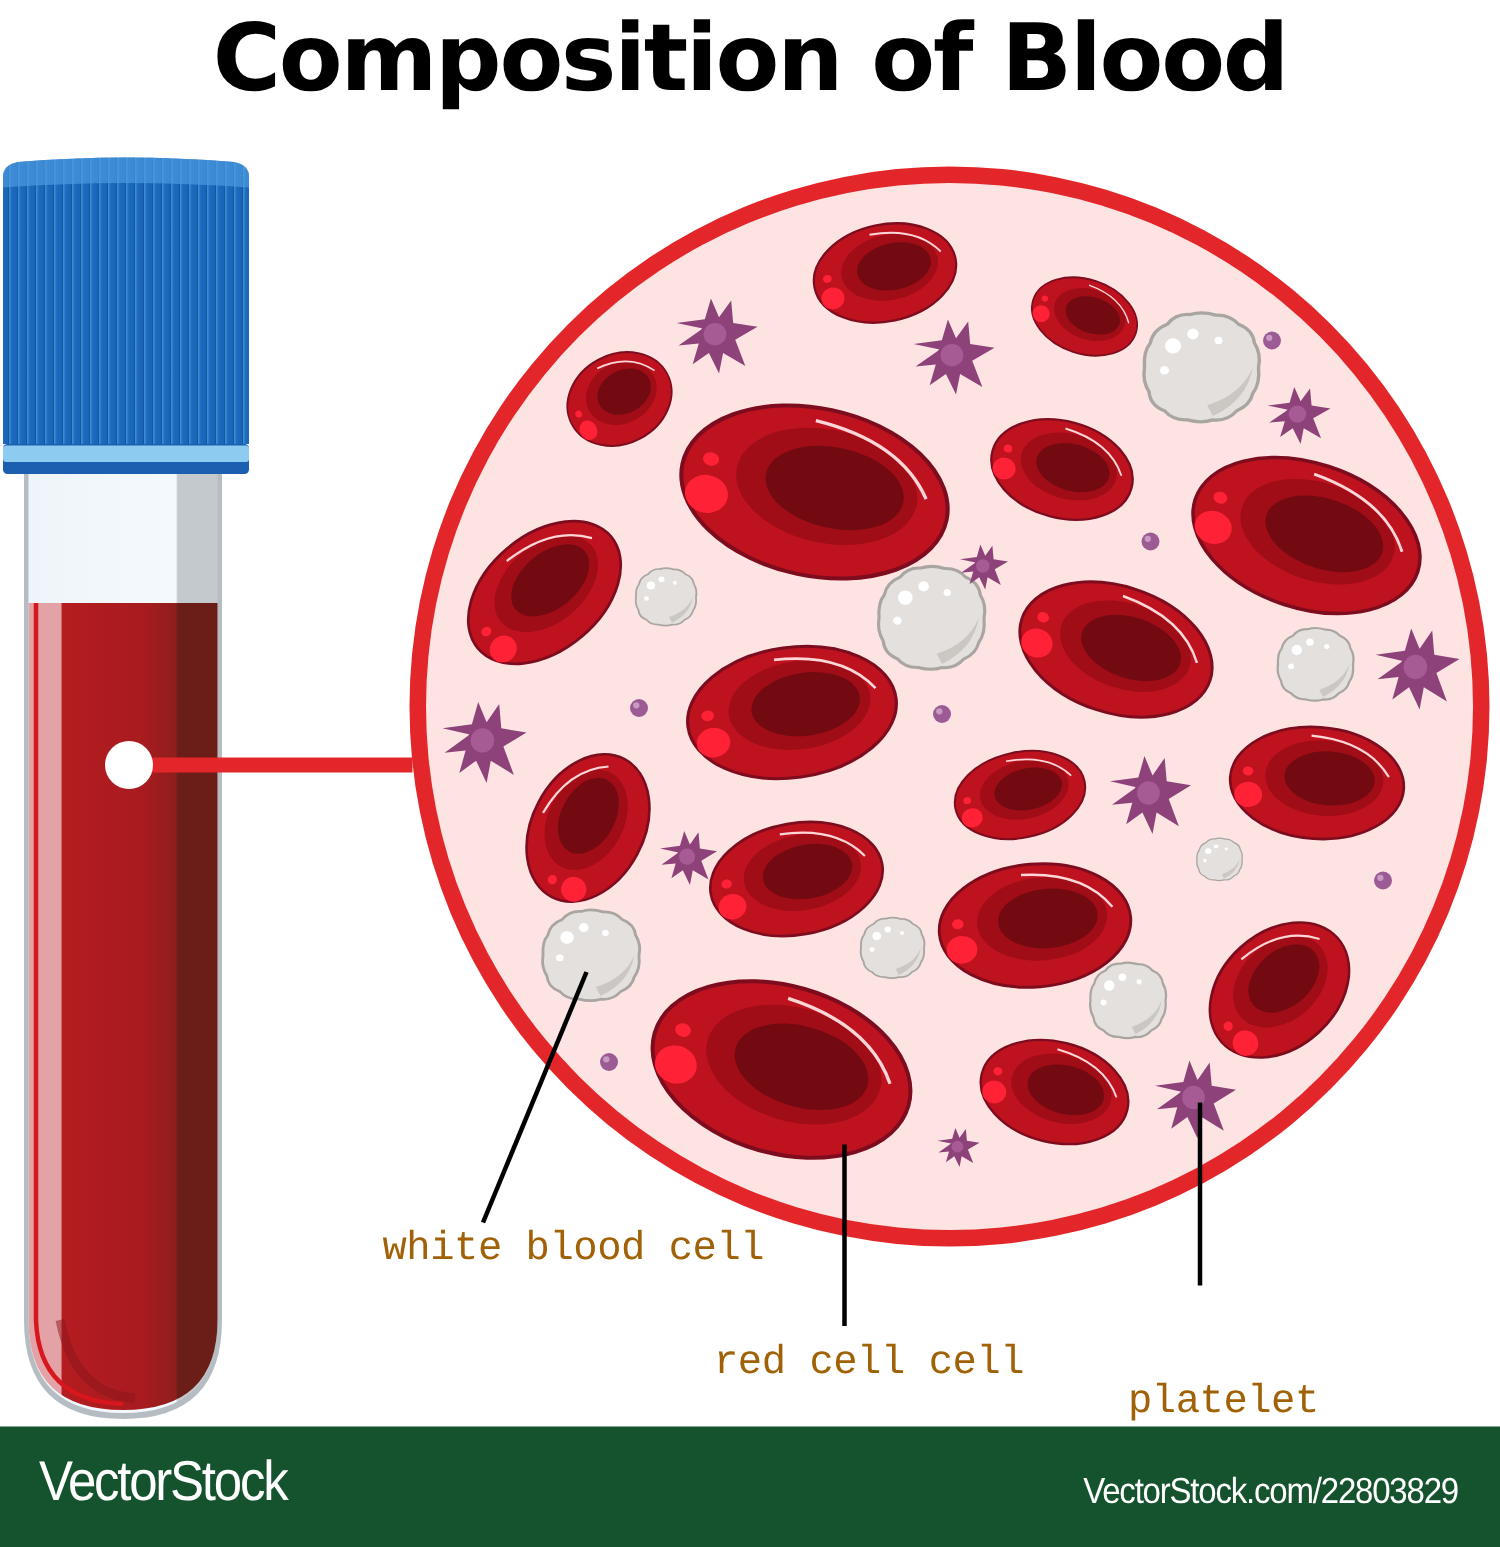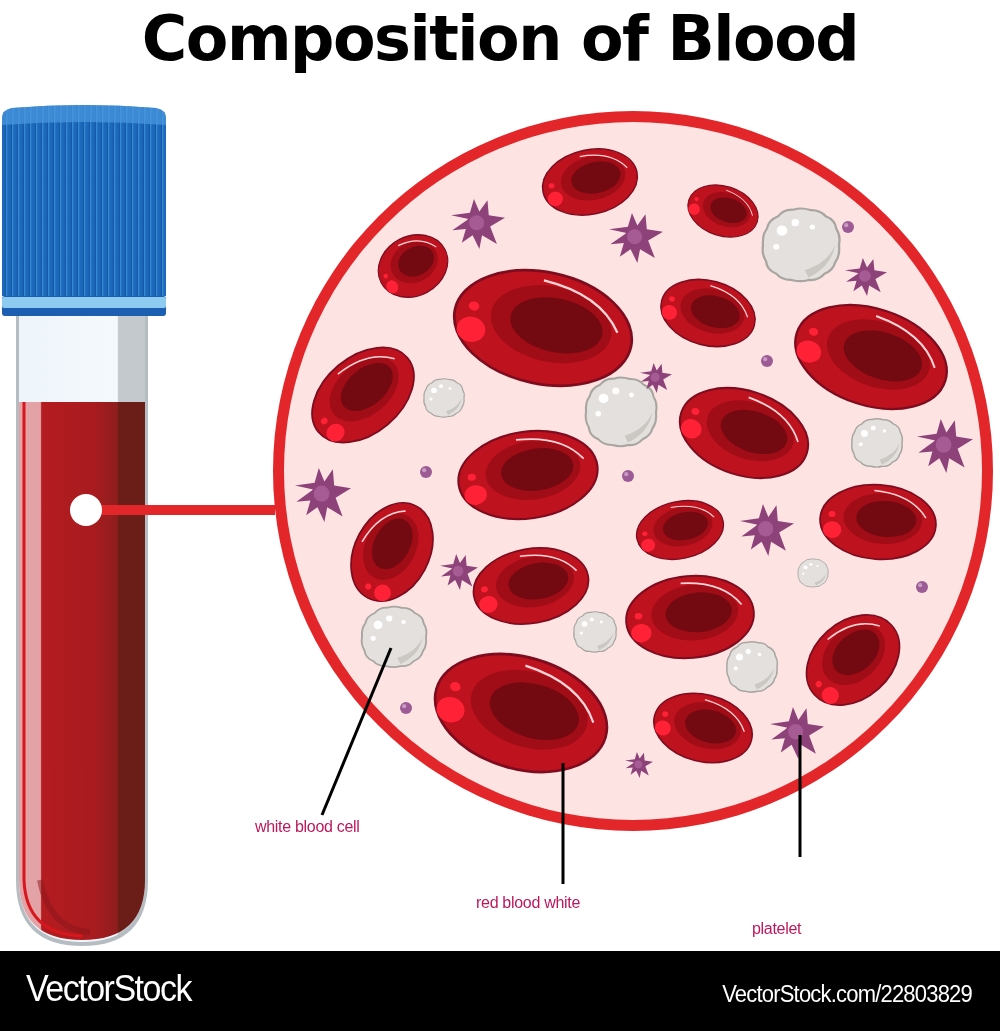--- a/index.html
+++ b/index.html
@@ -1,20 +1,20 @@
 <!DOCTYPE html>
 <html><head>
 <meta charset="utf-8">
 <style>
   html, body { margin:0; padding:0; background:#ffffff; }
   body { width:1000px; height:1031px; position:relative; overflow:hidden; font-family:"Liberation Sans", sans-serif; }
   .title { position:absolute; left:0; top:-6px; width:1000px; text-align:center; font-family:"DejaVu Sans", sans-serif; font-weight:bold; font-size:62px; letter-spacing:-1.5px; color:#000; line-height:90px; }
   svg.art { position:absolute; left:0; top:0; }
-  .label { position:absolute; font-family:Liberation Sans, sans-serif; font-size:16px; color:#be185d; white-space:nowrap; letter-spacing:-0.3px; }
-  .footer { position:absolute; left:0; top:951px; width:1000px; height:80px; background:#000000; }
+  .label { position:absolute; font-family:Liberation Mono, monospace; font-size:27px; color:#a16207; white-space:nowrap; letter-spacing:-0.3px; }
+  .footer { position:absolute; left:0; top:951px; width:1000px; height:80px; background:#14532d; }
   .brand { position:absolute; left:26px; top:18px; color:#fff; font-family:"Liberation Sans", sans-serif; font-size:34px; letter-spacing:-1.5px; transform:scaleY(1.1); }
   .stockid { position:absolute; right:28px; top:30px; color:#fff; font-family:"Liberation Sans", sans-serif; font-size:22px; letter-spacing:-0.8px; transform:scaleY(1.1); }
 </style>
 </head>
 <body>
 
 <div class="title">Composition of Blood</div>
 
 <svg class="art" width="1000" height="951" viewBox="0 0 1000 951">
   <defs>
@@ -141,19 +141,19 @@
       <use href="#dot" transform="translate(406,708) scale(6)"></use>
     </g>
   </g>
 
   <line x1="391" y1="648" x2="322" y2="815" stroke="#000" stroke-width="3"></line>
   <line x1="563" y1="763" x2="563" y2="884" stroke="#000" stroke-width="3"></line>
   <line x1="800" y1="735" x2="800" y2="857" stroke="#000" stroke-width="3"></line>
 </svg>
 
 <div class="label" style="left:255px; top:818px;">white blood cell</div>
-<div class="label" style="left:476px; top:894px;">red blood white</div>
+<div class="label" style="left:476px; top:894px;">red cell cell</div>
 <div class="label" style="left:752px; top:920px;">platelet</div>
 
 <div class="footer">
   <div class="brand">VectorStock</div>
   <div class="stockid">VectorStock.com/22803829</div>
 </div>
 
 </body></html>

